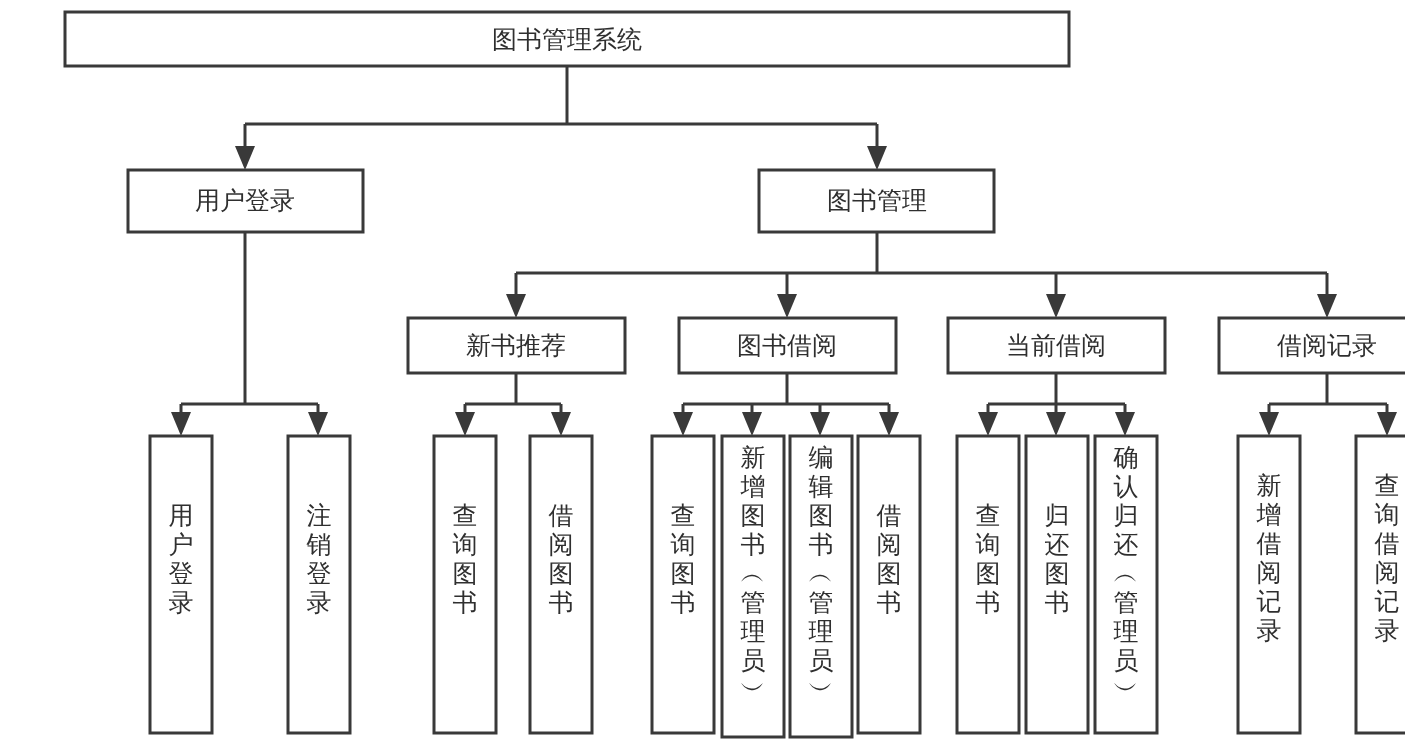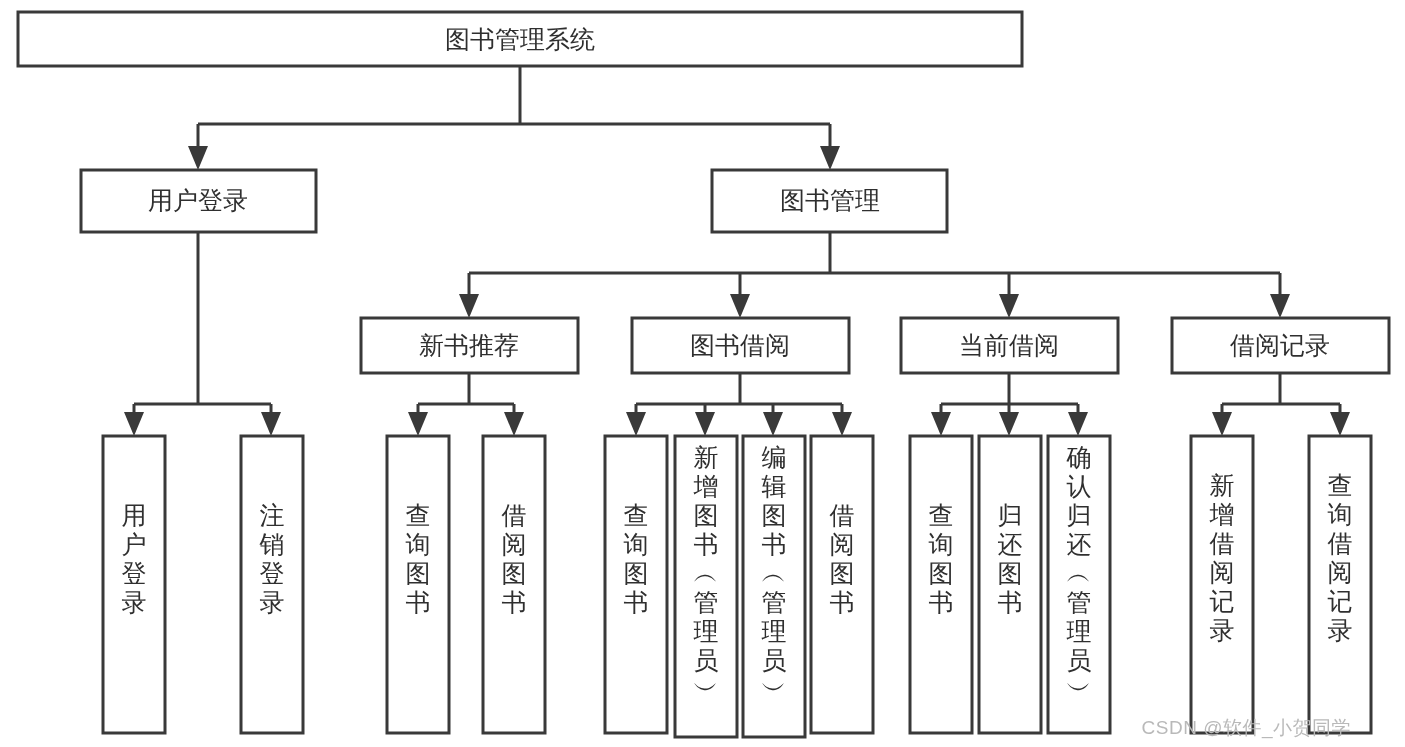--- a/index.html
+++ b/index.html
@@ -11,20 +11,21 @@
     width: 1405px;
     height: 747px;
     font-family: "Liberation Sans", "DejaVu Sans", sans-serif;
     overflow: hidden;
     position: relative;
   }
   #diagram-root {
     position: relative;
     width: 1359px;
     height: 747px;
+    padding-left: 47px;
   }
   svg#flowchart {
     display: block;
     width: 1405px;
     height: 747px;
   }
   .node-box {
     fill: #ffffff;
     stroke: #393939;
     stroke-width: 3;
@@ -227,15 +228,14 @@
       <rect class="node-box" x="1191" y="436" width="62" height="297"></rect>
       <text class="node-label-v" x="1222" y="494"><tspan x="1222" dy="0">新</tspan><tspan x="1222" dy="29">增</tspan><tspan x="1222" dy="29">借</tspan><tspan x="1222" dy="29">阅</tspan><tspan x="1222" dy="29">记</tspan><tspan x="1222" dy="29">录</tspan></text>
     </g>
     <g>
       <rect class="node-box" x="1309" y="436" width="62" height="297"></rect>
       <text class="node-label-v" x="1340" y="494"><tspan x="1340" dy="0">查</tspan><tspan x="1340" dy="29">询</tspan><tspan x="1340" dy="29">借</tspan><tspan x="1340" dy="29">阅</tspan><tspan x="1340" dy="29">记</tspan><tspan x="1340" dy="29">录</tspan></text>
     </g>
 
   </svg>
 
-  <div class="watermark">CSDN @软件_小贺同学</div>
 
 </div>
 
 </body></html>

